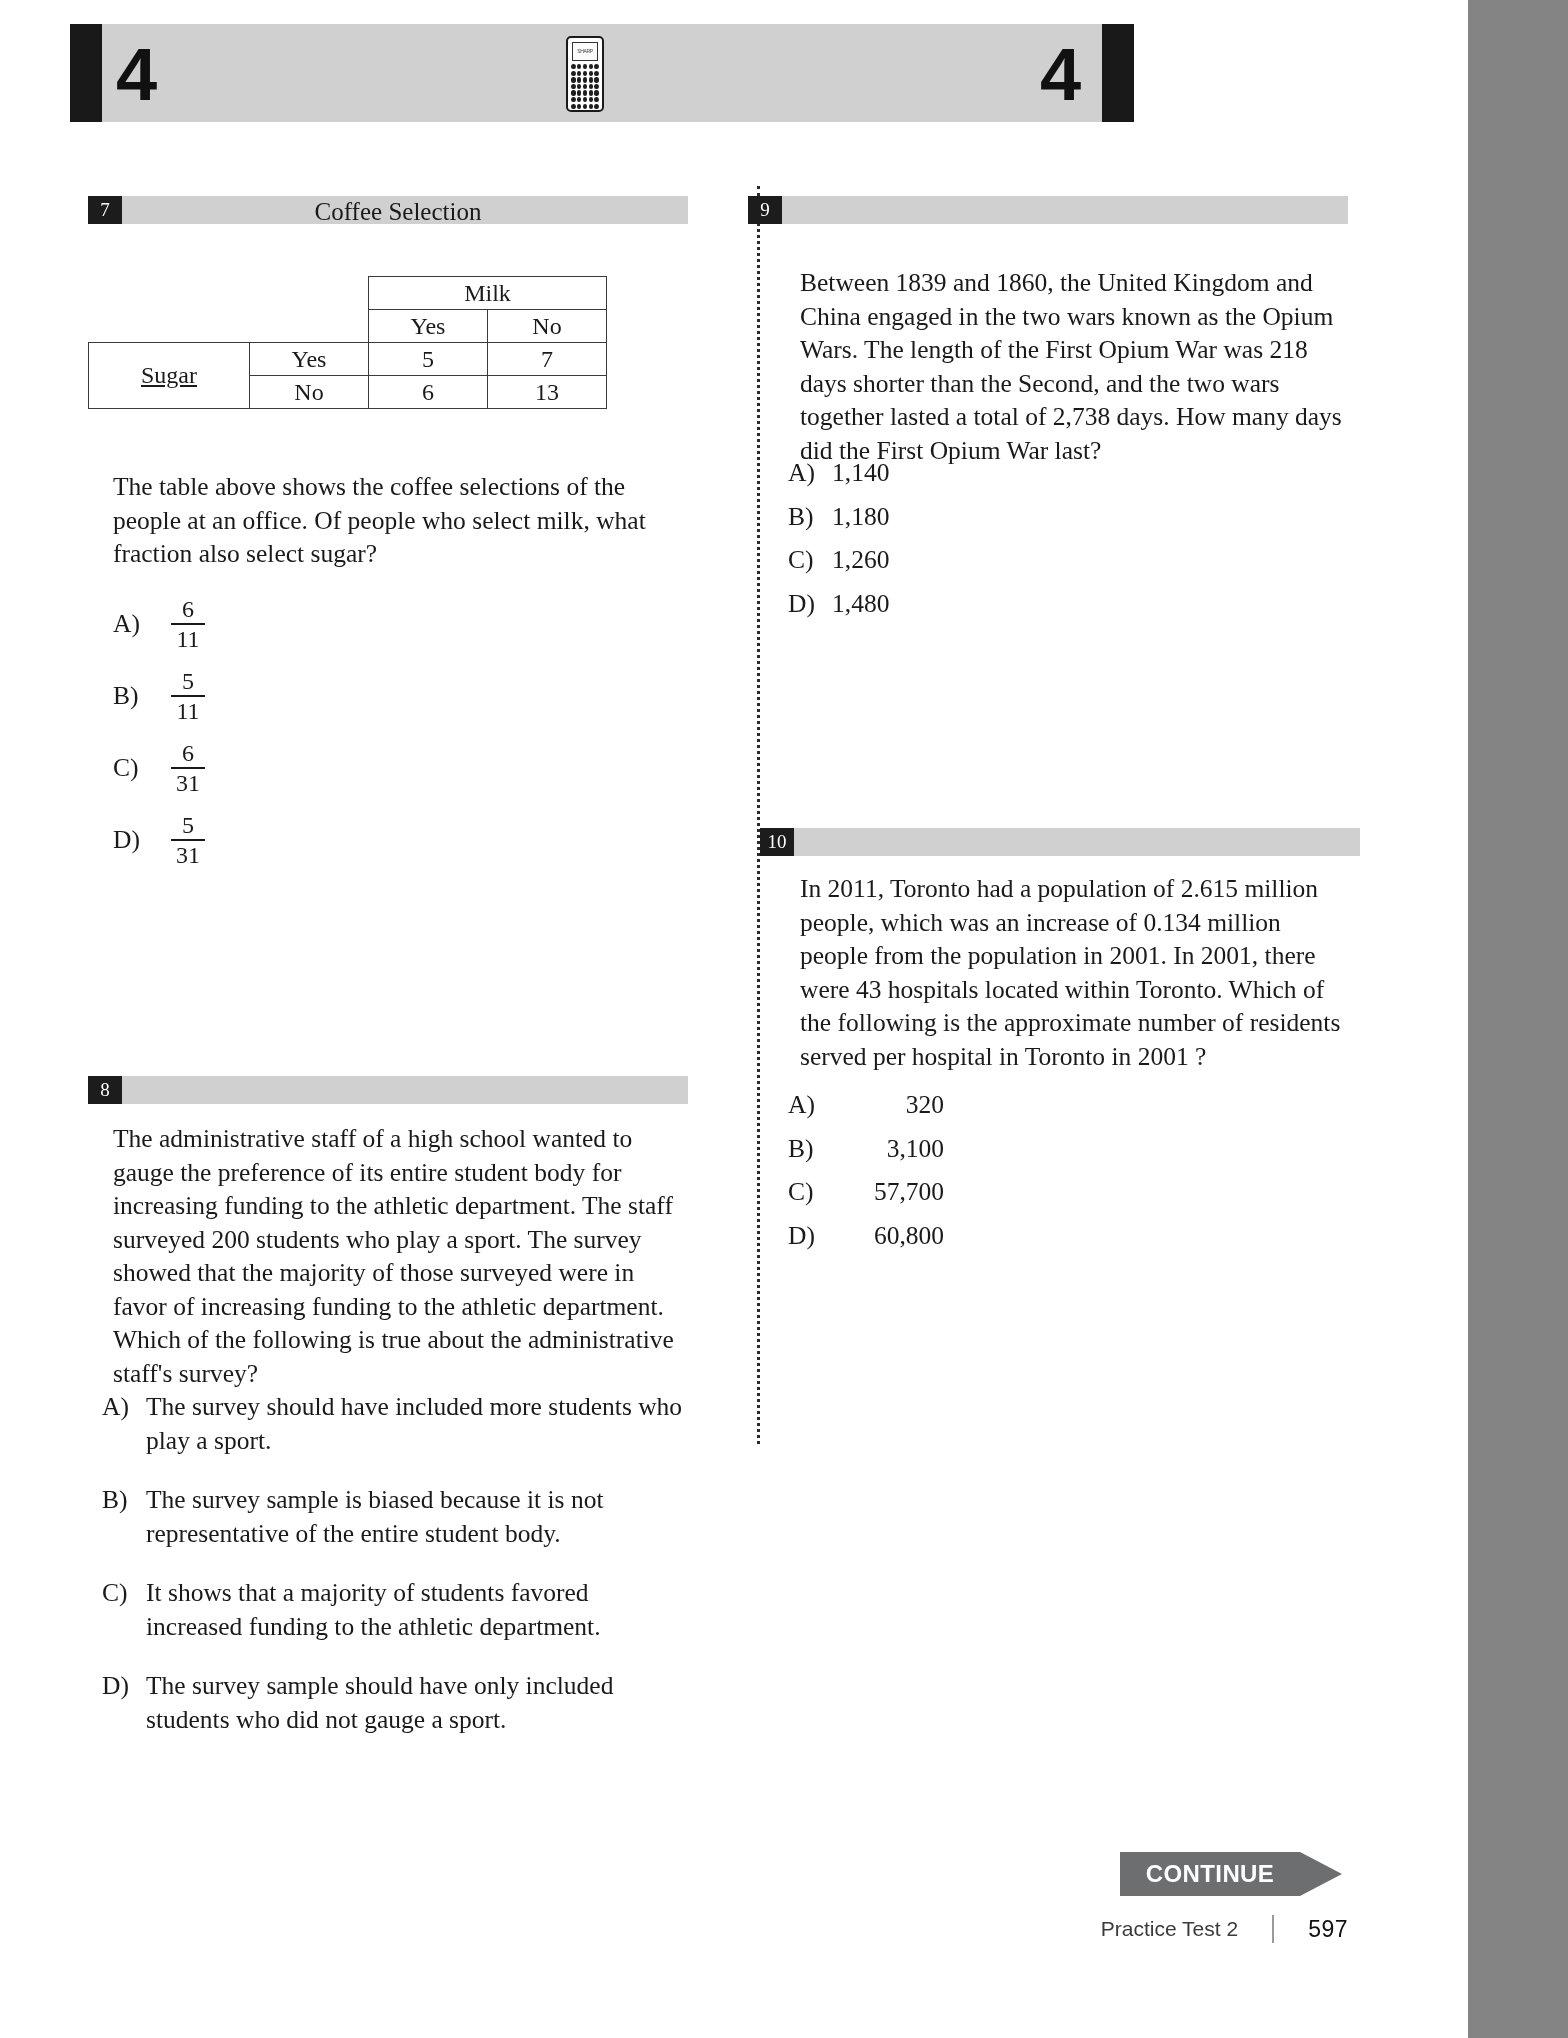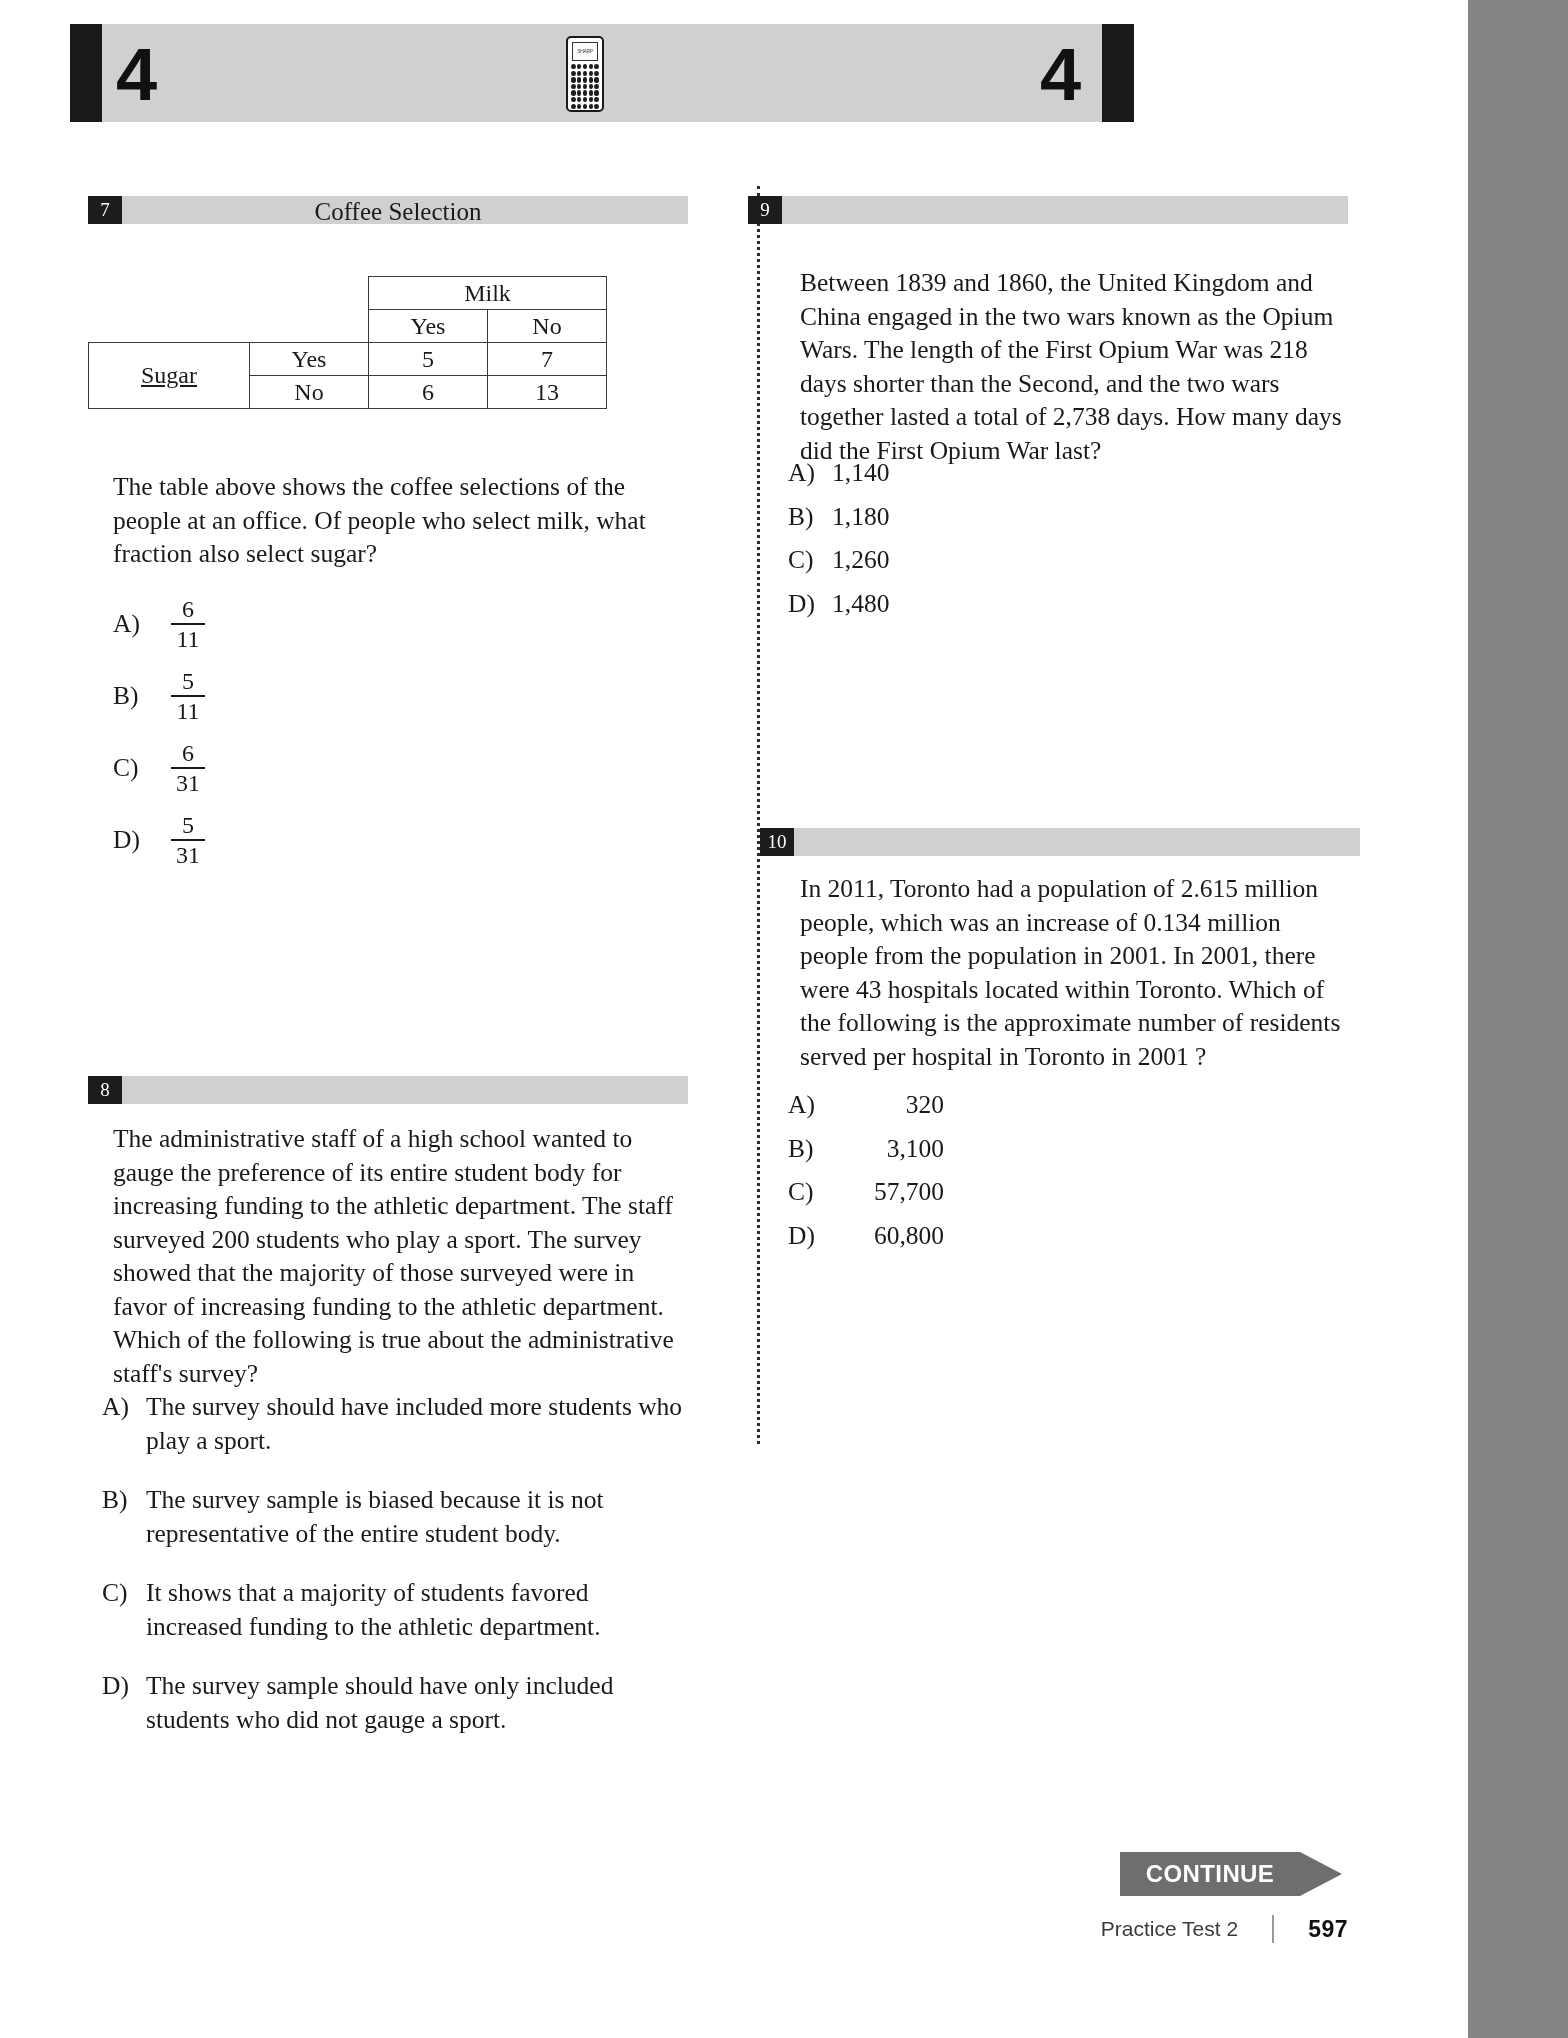--- a/index.html
+++ b/index.html
@@ -303,21 +303,21 @@
     color: #3b3b3b;
   }
   #footer-sep {
     width: 2px;
     height: 28px;
     background: #9a9a9a;
     margin: 0 14px;
   }
   #footer-page {
     font-size: 23px;
-    font-weight: bold;
+    font-weight: normal;
     color: #111111;
     letter-spacing: 0.5px;
   }
 </style>
 </head>
 <body>
 
 <div id="page">
 
   <div id="page-sheet">

